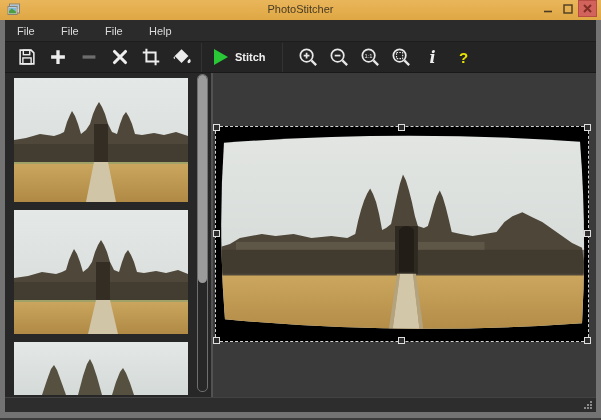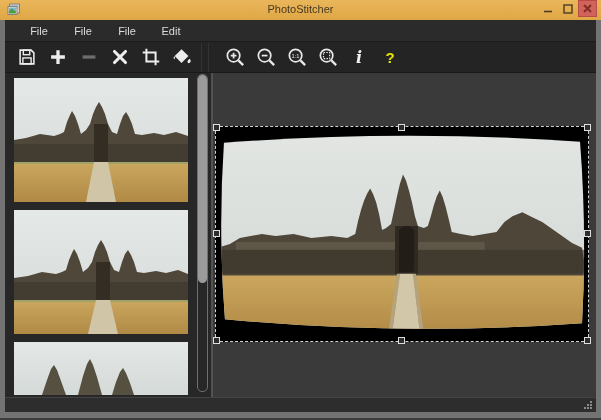--- a/index.html
+++ b/index.html
@@ -11,21 +11,21 @@
   
   .titlebar { position:absolute; left:0; top:0; width:601px; height:20px; background:linear-gradient(#eab65b,#dfa744); }
   .app-icon { position:absolute; left:7px; top:3px; width:14px; height:14px; }
   .title-text { position:absolute; left:0; right:0; top:3px; text-align:center; font-size:11px; color:#463a22; }
   .win-btn { position:absolute; top:0; height:18px; display:flex; align-items:center; justify-content:center; }
   .btn-min { left:540px; width:16px; }
   .btn-max { left:560px; width:16px; }
   .btn-close { left:578px; width:19px; height:17px; background:#d2625c; border:1px solid #b94b45; }
   
   .menubar { position:absolute; left:5px; top:20px; width:591px; height:22px; background:#2b2b2b; border-bottom:1px solid #1d1d1d; display:flex; align-items:center; }
-  .menu-item { display:inline-block; width:44px; font-size:11px; color:#dcdcdc;text-align:center; }
+  .menu-item { display:inline-block; width:44px; font-size:11px; color:#dcdcdc; }
   .menu-item:first-child { margin-left:12px; }
   
   .toolbar { position:absolute; left:5px; top:42px; width:591px; height:31px; background:#242424; border-bottom:1px solid #191919; display:flex; align-items:center; }
   .tbtn { width:24px; height:24px; margin-right:7px; display:flex; align-items:center; justify-content:center; }
   .tbtn:first-child { margin-left:10px; }
   .tsep { width:1px; height:29px; background:#181818; border-right:1px solid #333; margin-right:6px; }
   .stitch-btn { display:flex; align-items:center; height:29px; padding:0 10px 0 6px; margin-right:6px; }
   .play-tri { width:0; height:0; border-left:14px solid #29c836; border-top:8px solid transparent; border-bottom:8px solid transparent; margin-right:7px; }
   .stitch-label { font-size:11px; font-weight:bold; color:#f2f2f2; }
   .glyph-info { font-family:"DejaVu Serif",serif; font-style:italic; font-weight:bold; font-size:16px; color:#f0f0f0; }
@@ -79,21 +79,21 @@
       <svg width="9" height="9" viewBox="0 0 9 9">
           <path d="M1 1 L8 8 M8 1 L1 8" stroke="#822d26" stroke-width="2"></path>
         </svg>
     </div>
   </div>
 
   <div class="menubar">
     <span class="menu-item">File</span>
     <span class="menu-item">File</span>
     <span class="menu-item">File</span>
-    <span class="menu-item">Edit</span>
+    <span class="menu-item">Help</span>
   </div>
 
   <div class="toolbar">
     <div class="tbtn">
       <svg width="22" height="22" viewBox="0 0 24 24">
         <path d="M4.5 4.5 H16.5 L19.5 7.5 V19.5 H4.5 Z" fill="none" stroke="#ededed" stroke-width="1.7"></path>
         <rect x="8" y="4.5" width="7" height="5" fill="none" stroke="#ededed" stroke-width="1.5"></rect>
         <rect x="7.5" y="13" width="9" height="6.5" fill="none" stroke="#ededed" stroke-width="1.5"></rect>
       </svg>
     </div>
@@ -119,20 +119,24 @@
       </svg>
     </div>
     <div class="tbtn">
       <svg width="22" height="22" viewBox="0 0 24 24">
         <path d="M11.5 3.5 L19 11 L11.5 18.5 L4 11 Z" fill="#ececec"></path>
         <path d="M4 11 L2.5 13 L4.5 14.5 Z" fill="#ececec"></path>
         <path d="M20.5 14 q2 3 0 4.4 q-2.2 1 -2.6 -1.2 q0 -1.6 2.6 -3.2" fill="#ececec"></path>
       </svg>
     </div>
     <div class="tsep"></div>
+    <div class="stitch-btn">
+      <span class="play-tri"></span>
+      <span class="stitch-label">Stitch</span>
+    </div>
     <div class="tsep"></div>
     <div class="tbtn" style="margin-left:8px">
       <svg width="23" height="23" viewBox="0 0 24 24">
         <circle cx="10" cy="10" r="6.5" fill="none" stroke="#e8e8e8" stroke-width="1.8"></circle>
         <path d="M15 15 L20 20" stroke="#e8e8e8" stroke-width="2.4"></path>
         <path d="M10 7 V13 M7 10 H13" stroke="#e8e8e8" stroke-width="1.8"></path>
       </svg>
     </div>
     <div class="tbtn">
       <svg width="23" height="23" viewBox="0 0 24 24">

